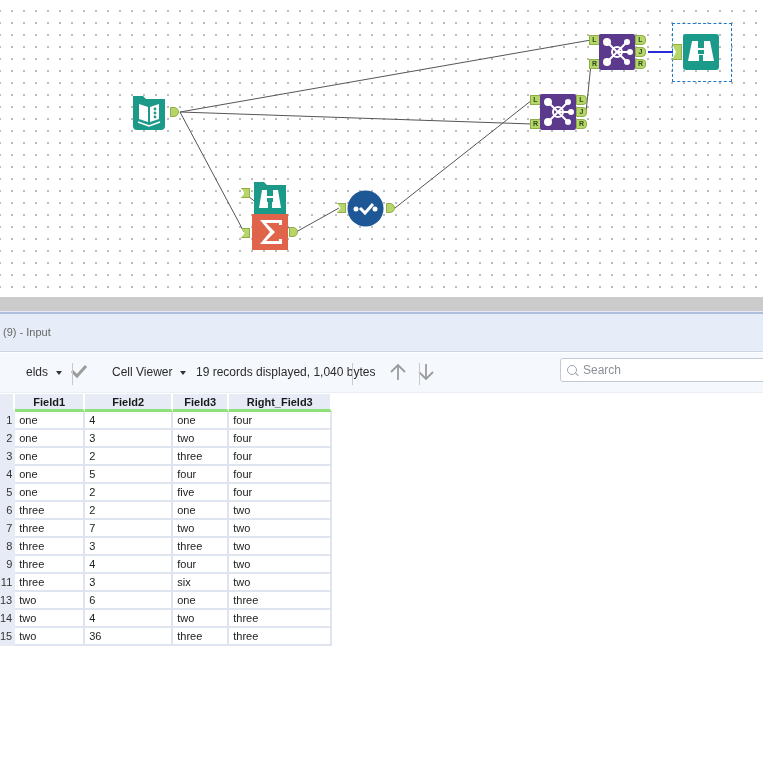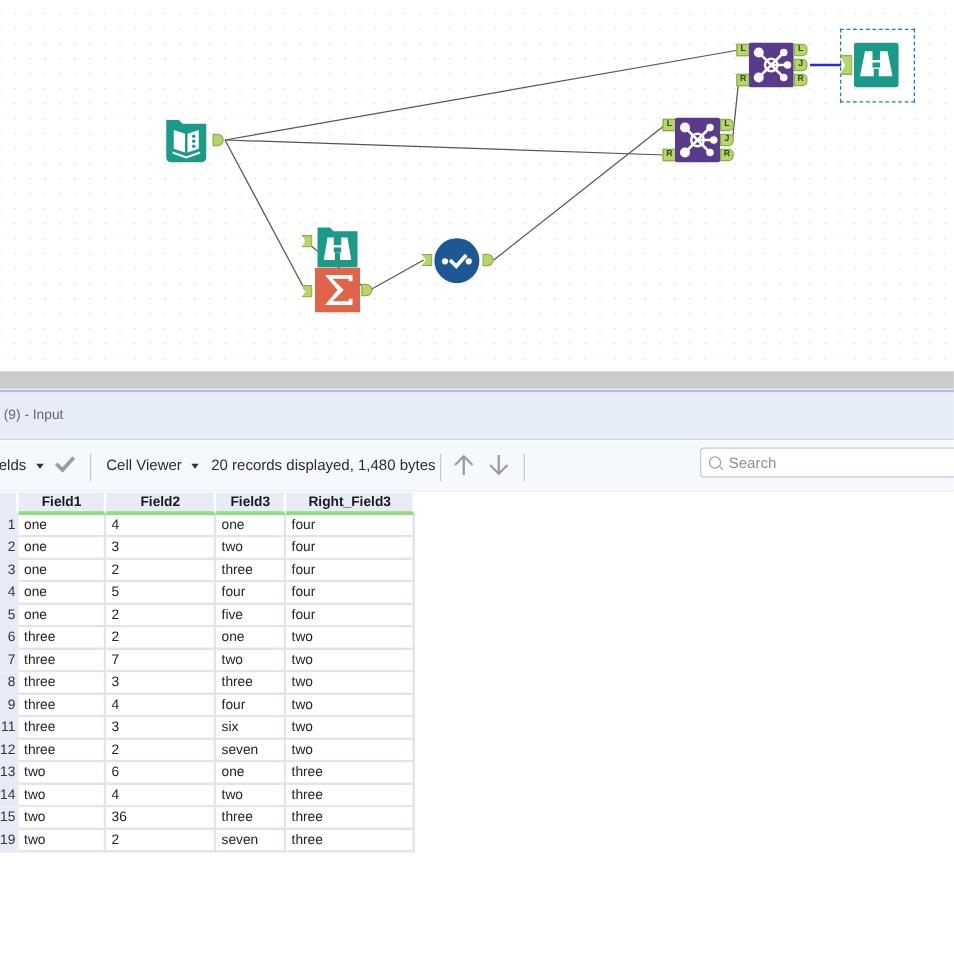--- a/index.html
+++ b/index.html
@@ -22,21 +22,21 @@
   .lbl-anchor { position: absolute; width: 11px; height: 10px; background: #b6d66a; border: 1px solid #8fae48; font: bold 7px "Liberation Sans", sans-serif; color: #2a4a18; text-align: center; line-height: 8px; }
   .lbl-out { border-radius: 0 4px 4px 0; }
 
   #splitter { position: absolute; left: 0; top: 297px; width: 763px; height: 14px; background: #cbcbcb; }
   #splitter-line { position: absolute; left: 0; top: 311px; width: 763px; height: 3px; background: #aebfdc; border-top: 1px solid #e4e9f4; }
 
   #results-header { position: absolute; left: 0; top: 314px; width: 763px; height: 38px; background: #e7edf8; border-bottom: 1px solid #cfd6e2; }
   #results-title { position: absolute; left: 3px; top: 12px; font-size: 11px; color: #666; }
 
   #toolbar { position: absolute; left: 0; top: 353px; width: 763px; height: 40px; background: #f5f8fd; border-bottom: 1px solid #eaeef5; font-size: 12px; color: #2b2b2b; }
-  .tb-item { position: absolute; top: 12px; white-space: nowrap; }
+  .tb-item { position: absolute; top: 12px; white-space: nowrap; margin-left: 27px; }
   .tb-sep { position: absolute; top: 10px; width: 1px; height: 22px; background: #c9c9c9; }
   .caret { display: inline-block; width: 0; height: 0; border-left: 3px solid transparent; border-right: 3px solid transparent; border-top: 4px solid #333; vertical-align: middle; margin-left: 8px; }
   #search-box { position: absolute; left: 560px; top: 358px; width: 210px; height: 24px; background: #fff; border: 1px solid #c3cad6; border-radius: 3px; }
   #search-box input { position: absolute; left: 22px; top: 3px; width: 180px; height: 16px; border: none; outline: none; font: 12px "Liberation Sans", sans-serif; color: #6d28d9; background: transparent; }
   #search-box input::placeholder { color: #8a8f98; }
   #search-icon { position: absolute; left: 6px; top: 6px; width: 10px; height: 10px; border: 1px solid #9ba4b3; border-radius: 50%; }
   #search-icon::after { content: ""; position: absolute; left: 7px; top: 8px; width: 4px; height: 1px; background: #9ba4b3; transform: rotate(45deg); }
 
   #grid { position: absolute; left: 0; top: 394px; border-collapse: separate; border-spacing: 0; font-size: 11px; color: #222; }
   #grid th { background: #e6ebf5; font-weight: bold; text-align: center; height: 18px; padding: 0 4px; border-right: 2px solid #fff; border-bottom: 3px solid #8de07a; font-size: 11px; color: #1a1a1a; }
@@ -185,21 +185,21 @@
   </span>
   <span class="tb-item" style="left:43px;top:10px;">
     <svg width="18" height="16">
         <path d="M2 8 l5 5 l9 -10" stroke="#9c9c9c" stroke-width="3" fill="none"></path>
       </svg>
   </span>
   <div class="tb-sep" style="left:72px;"></div>
   <span class="tb-item" style="left:85px;">
     <span>Cell Viewer</span><span class="caret"></span>
   </span>
-  <span class="tb-item" style="left:169px;">20 records displayed, 1,480 bytes</span>
+  <span class="tb-item" style="left:169px;">19 records displayed, 1,040 bytes</span>
   <div class="tb-sep" style="left:352px;"></div>
   <span class="tb-item" style="left:362px;top:10px;">
     <svg width="18" height="18">
         <path d="M9 2 v15 M2 9 l7 -7 l7 7" stroke="#9c9c9c" stroke-width="1.8" fill="none"></path>
       </svg>
   </span>
   <span class="tb-item" style="left:390px;top:10px;">
     <svg width="18" height="18">
         <path d="M9 1 v15 M2 9 l7 7 l7 -7" stroke="#9c9c9c" stroke-width="1.8" fill="none"></path>
       </svg>
@@ -287,48 +287,34 @@
         <td class="c4">two</td>
       </tr>
       <tr>
         <td class="rownum">11</td>
         <td class="c1">three</td>
         <td class="c2">3</td>
         <td class="c3">six</td>
         <td class="c4">two</td>
       </tr>
       <tr>
-        <td class="rownum">12</td>
-        <td class="c1">three</td>
-        <td class="c2">2</td>
-        <td class="c3">seven</td>
-        <td class="c4">two</td>
-      </tr>
-      <tr>
         <td class="rownum">13</td>
         <td class="c1">two</td>
         <td class="c2">6</td>
         <td class="c3">one</td>
         <td class="c4">three</td>
       </tr>
       <tr>
         <td class="rownum">14</td>
         <td class="c1">two</td>
         <td class="c2">4</td>
         <td class="c3">two</td>
         <td class="c4">three</td>
       </tr>
       <tr>
         <td class="rownum">15</td>
         <td class="c1">two</td>
         <td class="c2">36</td>
         <td class="c3">three</td>
         <td class="c4">three</td>
       </tr>
-      <tr>
-        <td class="rownum">19</td>
-        <td class="c1">two</td>
-        <td class="c2">2</td>
-        <td class="c3">seven</td>
-        <td class="c4">three</td>
-      </tr>
     </tbody>
 </table>
 
 </body></html>

